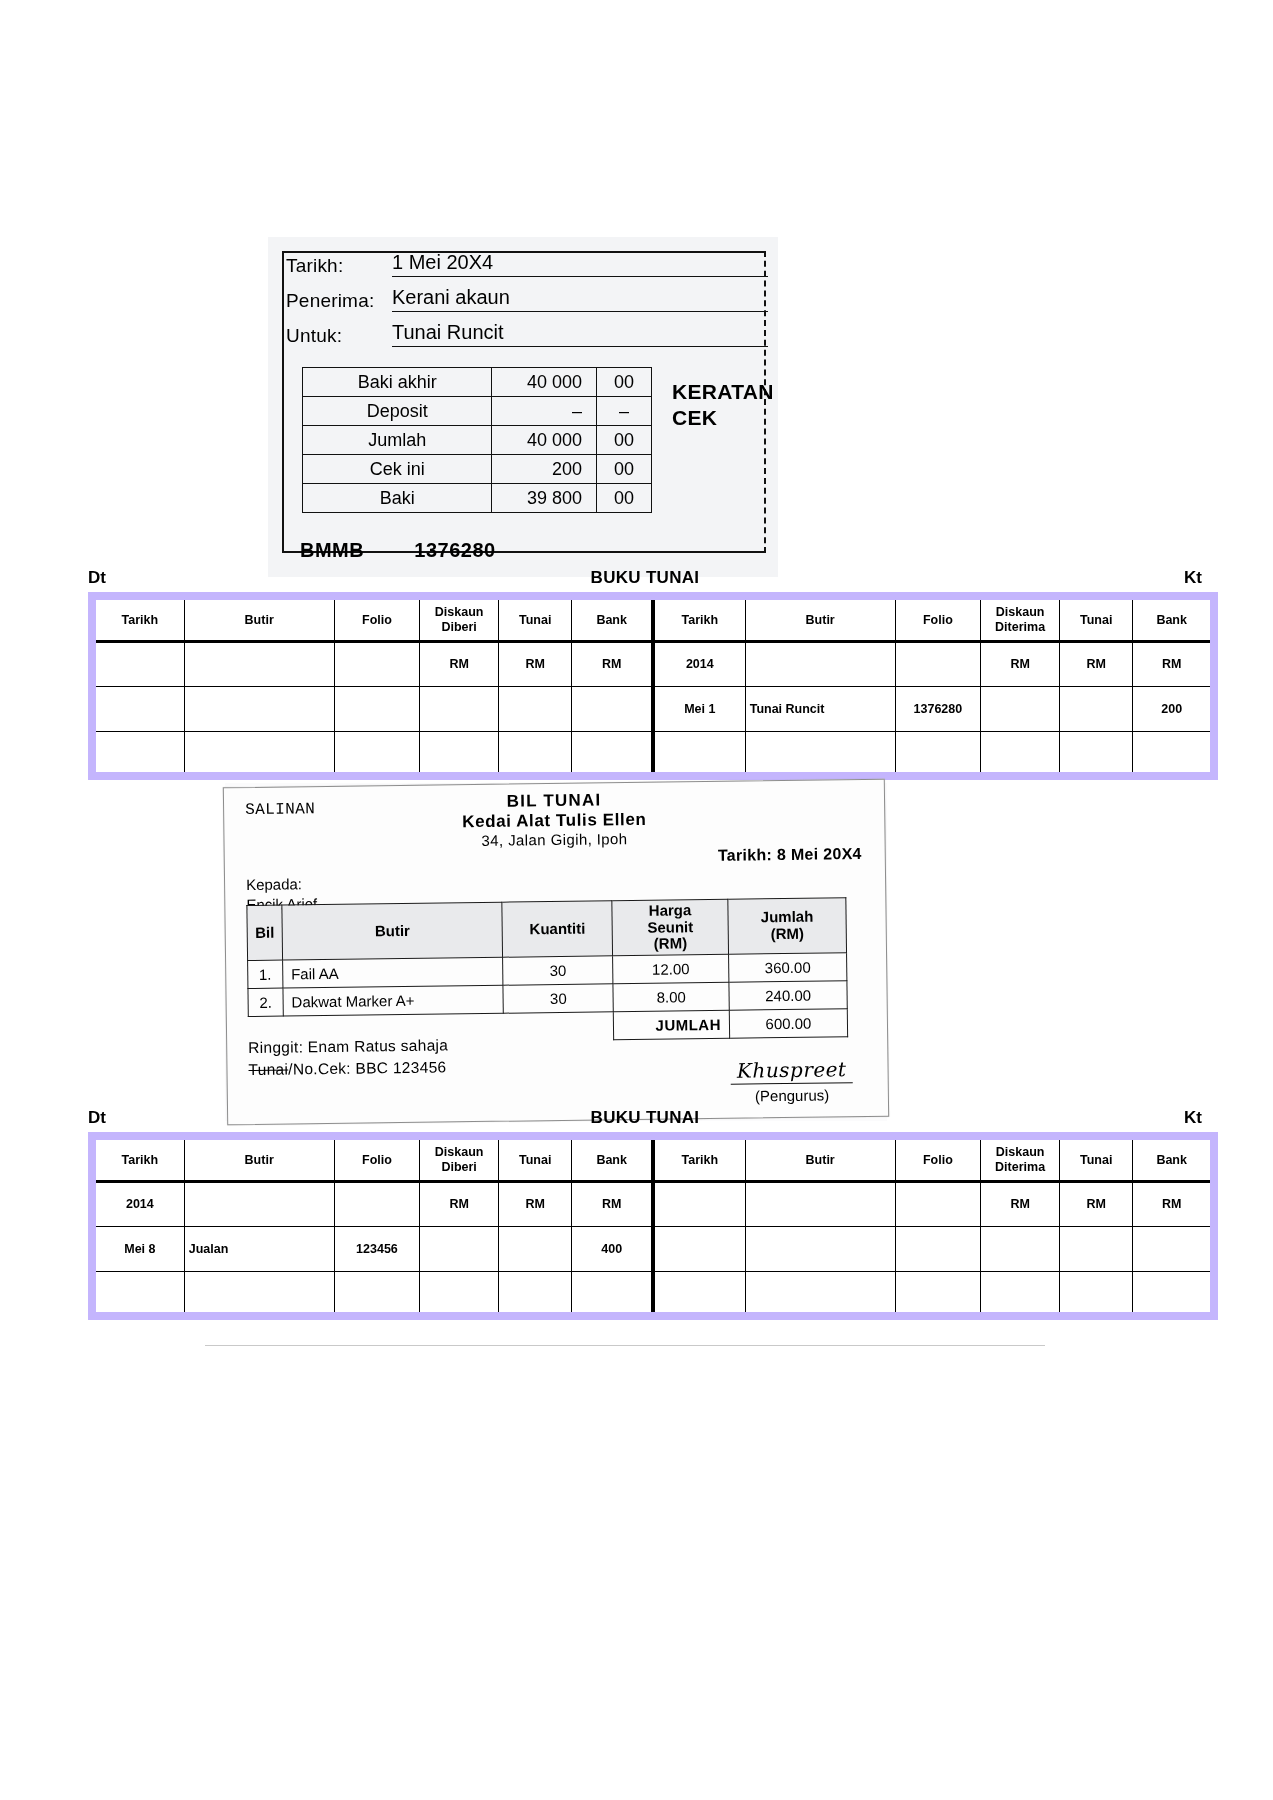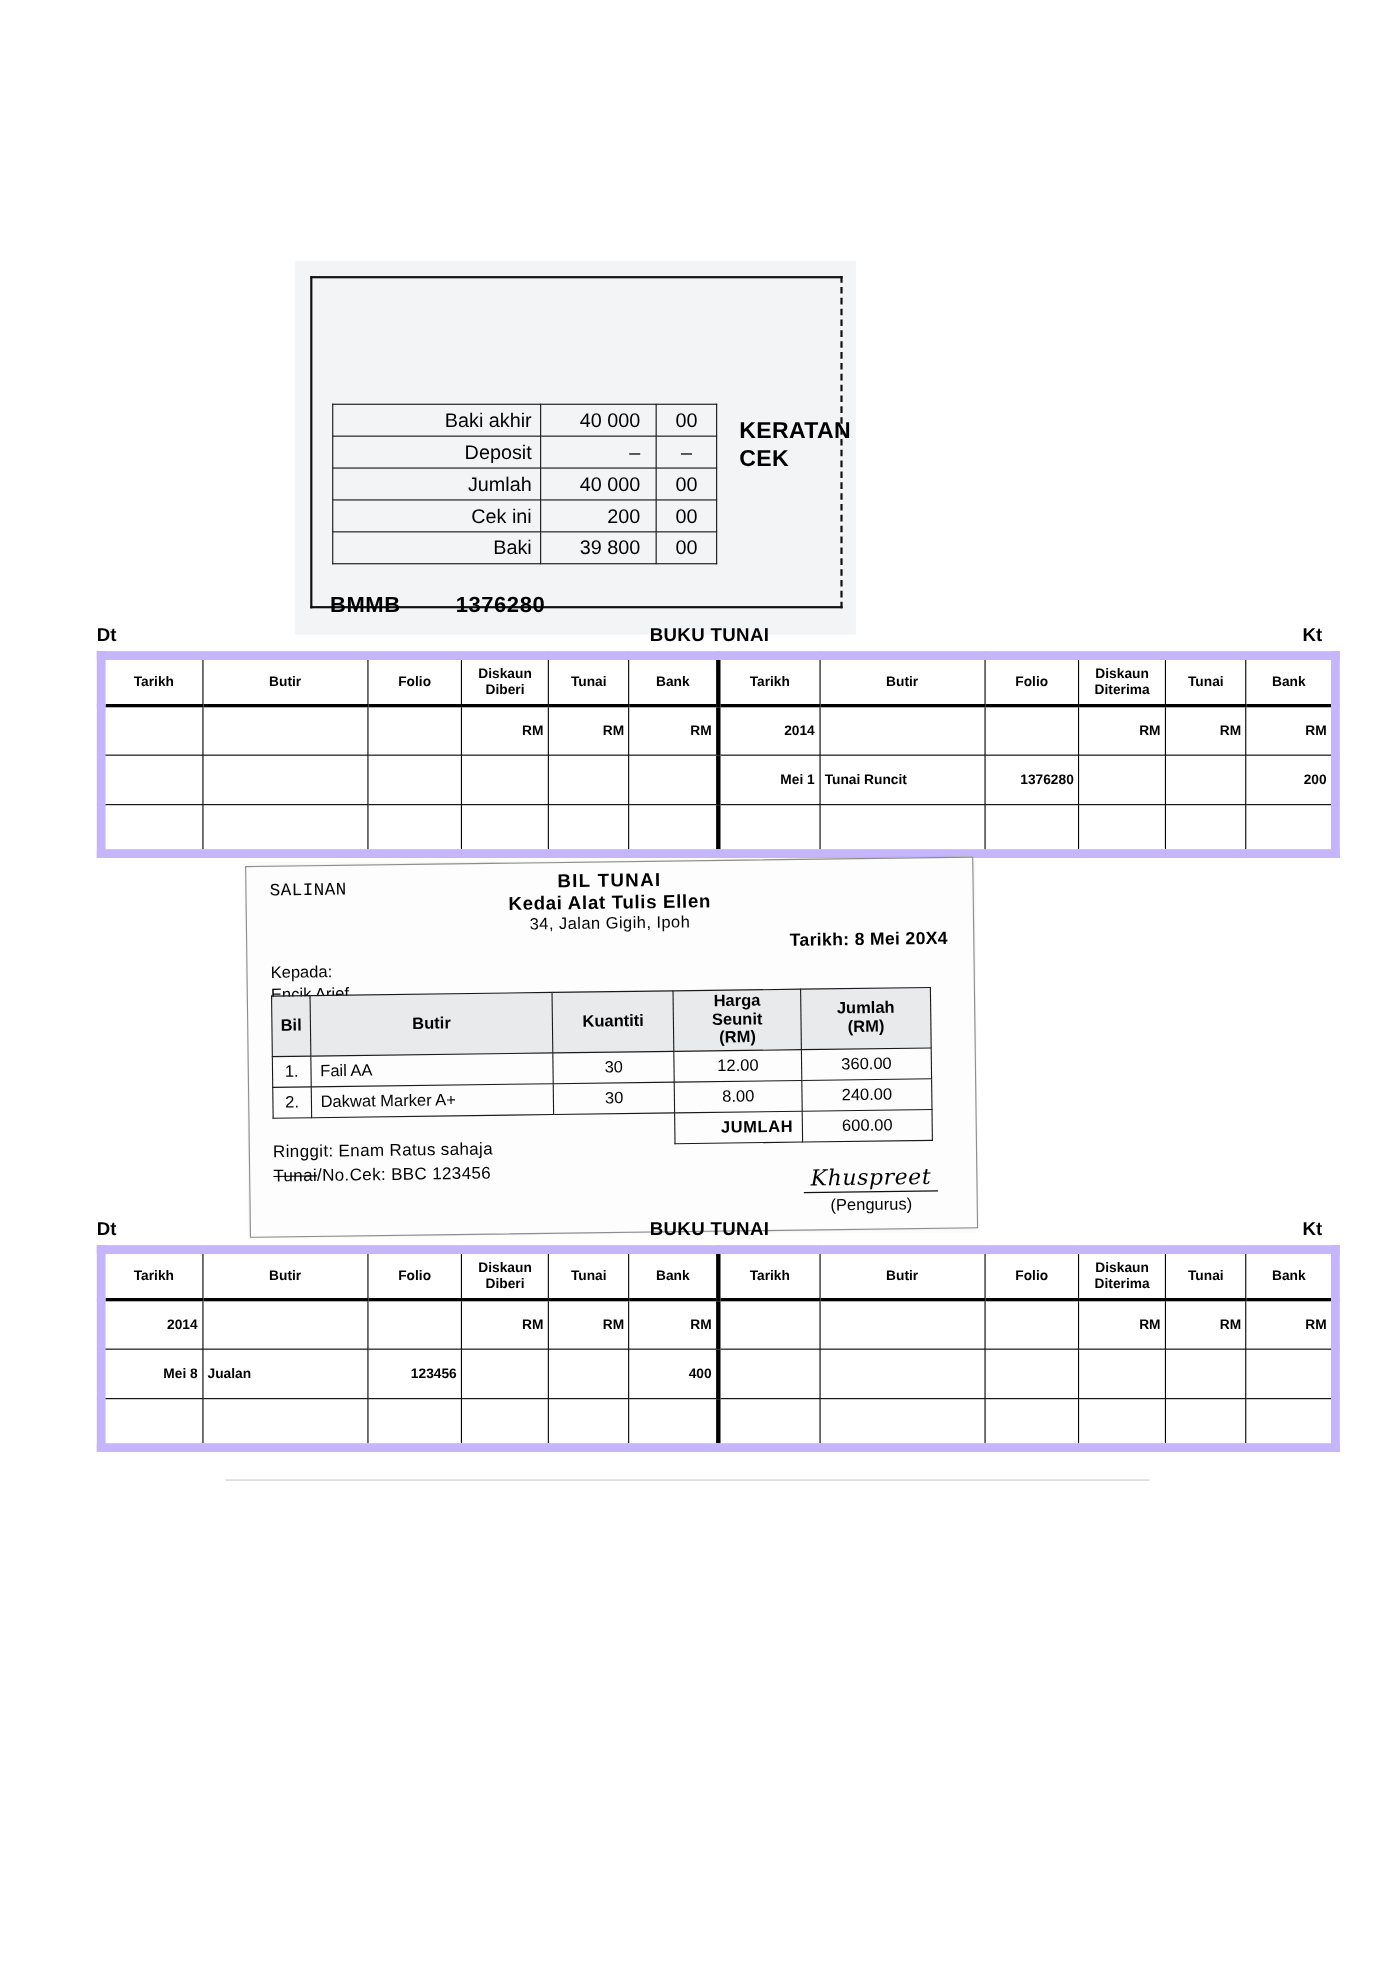--- a/index.html
+++ b/index.html
@@ -52,21 +52,21 @@
     position:absolute;
     left:34px; top:130px; width:350px;
     border-collapse:collapse;
     font-size:18px;
   }
   table.stub-table td{
     border:1.4px solid #111;
     height:29px; padding:1px 8px;
     font-family:"Liberation Sans", sans-serif;
   }
-  table.stub-table td.c-desc{ width:190px; text-align:right; }
+  table.stub-table td.c-desc{ width:190px; text-align:center; }
   table.stub-table td.c-amt{ width:105px; text-align:right; padding-right:14px;}
   table.stub-table td.c-cen{ width:55px; text-align:center; }
 
   .stub-bank{
     position:absolute; left:32px; top:302px;
     font-size:20px; font-weight:bold; letter-spacing:.5px;
   }
   .stub-bank .acct{ margin-left:44px; }
 
   .keratan{
@@ -109,21 +109,21 @@
   
   table.ledger thead th{ border-bottom:3px solid #000; }
 
   .col-tarikh{ width:83px; }
   .col-butir{ width:135px; }
   .col-folio{ width:77px; }
   .col-disk{ width:71px; }
   .col-tunai{ width:66px; }
   .col-bank{ width:73px; }
 
-  .ta-c{ text-align:right; }
+  .ta-c{ text-align:center; }
   .ta-l{ text-align:left; }
 
   
   #bill-scan{
     position:absolute;
     left:225px; top:783px; width:662px; height:338px;
     background:#fbfbfc;
   }
   .bill-paper{
     position:absolute; inset:0;
@@ -189,20 +189,34 @@
     border-top:1px solid #c9c9c9;
   }
 </style>
 </head>
 <body>
 
 <div class="scan-slip" id="cheque-stub">
   <div class="stub-inner"></div>
   <div class="stub-dash"></div>
 
+  <div class="stub-fields">
+    <div class="stub-row">
+      <span class="stub-label">Tarikh:</span>
+      <span class="stub-value">1 Mei 20X4</span>
+    </div>
+    <div class="stub-row">
+      <span class="stub-label">Penerima:</span>
+      <span class="stub-value">Kerani akaun</span>
+    </div>
+    <div class="stub-row">
+      <span class="stub-label">Untuk:</span>
+      <span class="stub-value">Tunai Runcit</span>
+    </div>
+  </div>
 
   <table class="stub-table">
     <tbody>
       <tr>
         <td class="c-desc">Baki akhir</td>
         <td class="c-amt">40 000</td>
         <td class="c-cen">00</td>
       </tr>
       <tr>
         <td class="c-desc">Deposit</td>

